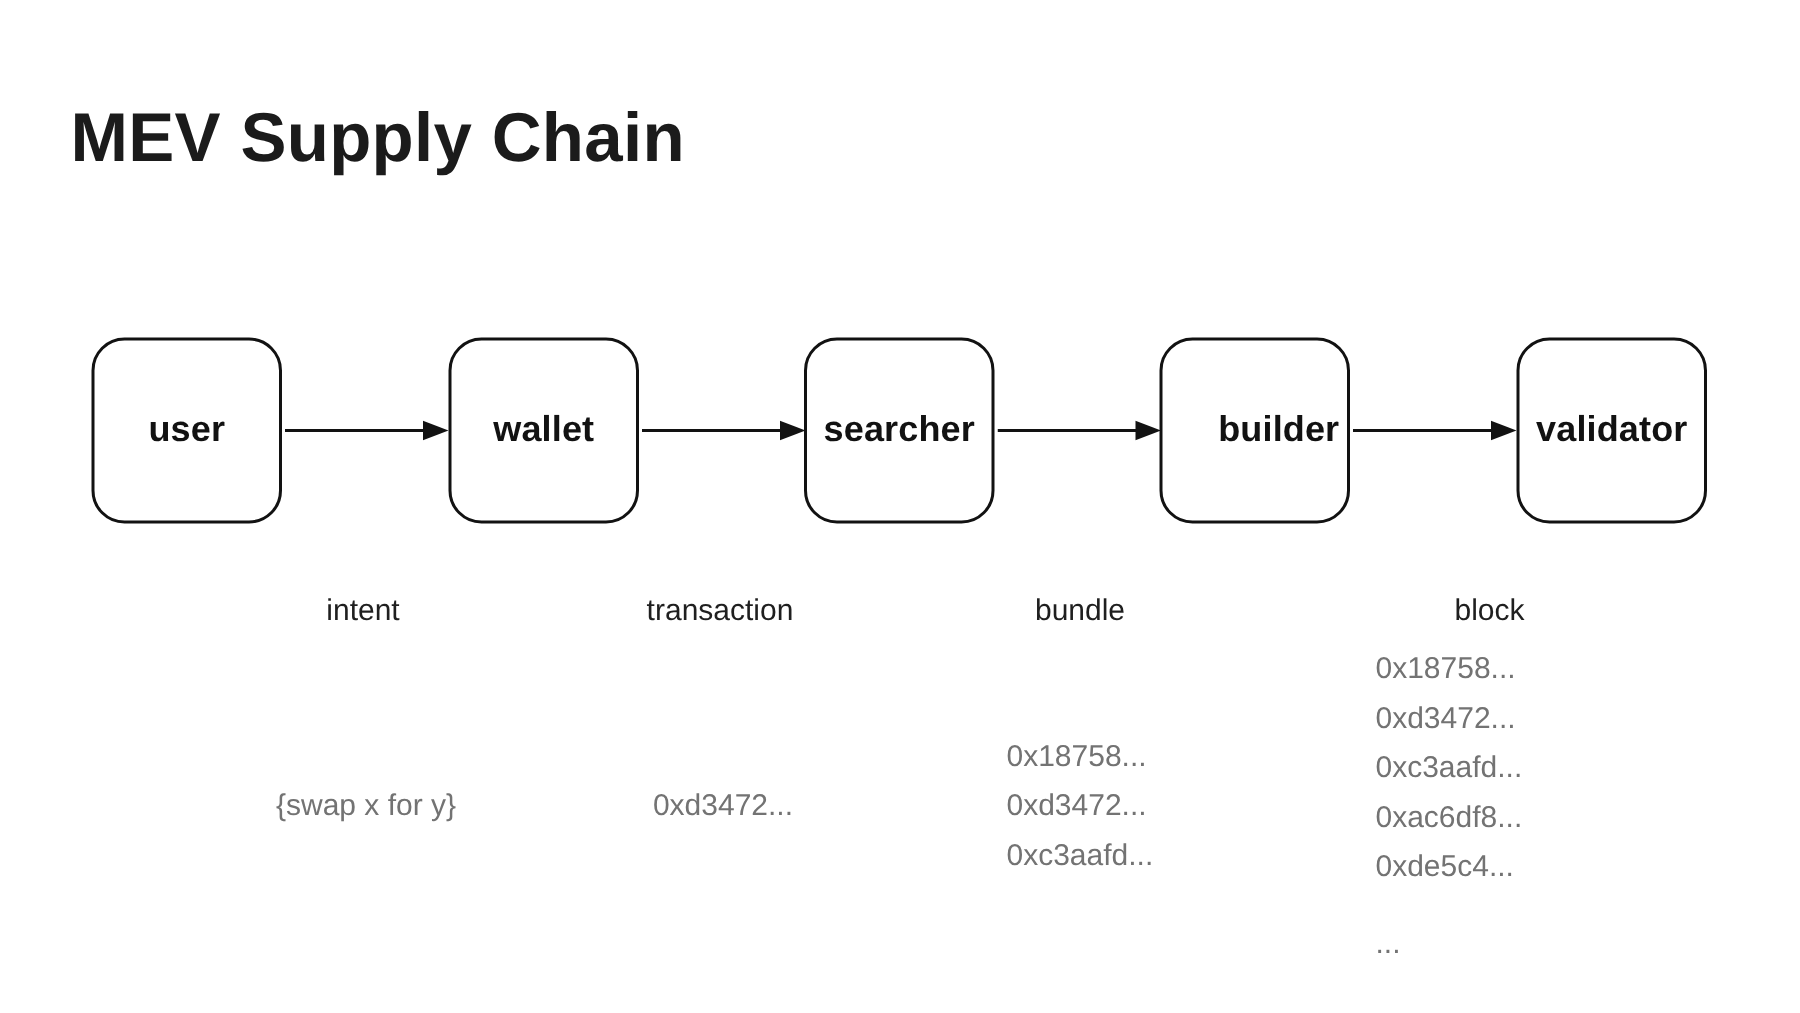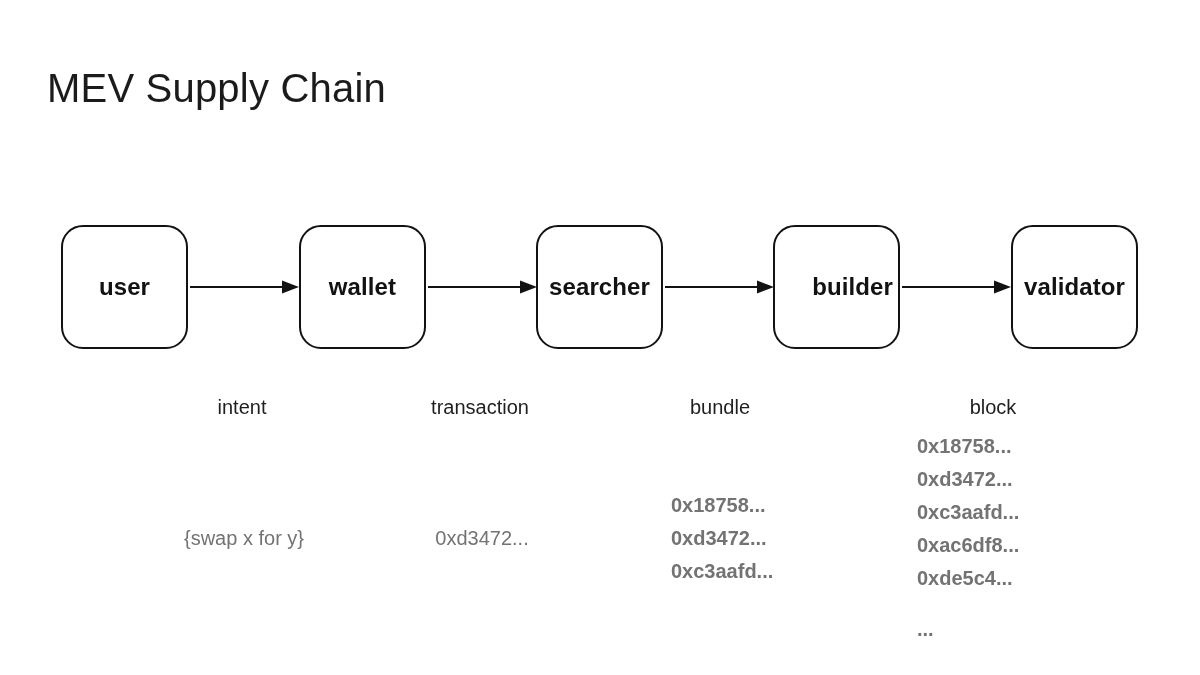--- a/index.html
+++ b/index.html
@@ -20,22 +20,22 @@
     position: relative;
     width: 1200px;
     height: 675px;
   }
 
   
   #page-title {
     position: absolute;
     left: 47px;
     top: 66px;
-    font-size: 40px;
-    font-weight: 400;
+    font-size: 46px;
+    font-weight: 700;
     color: #1b1b1b;
     letter-spacing: 0.2px;
     line-height: 1.1;
     white-space: nowrap;
   }
 
   
   #flow-row {
     position: absolute;
     left: 0;
@@ -96,21 +96,20 @@
     color: #737373;
     line-height: 33px;
     white-space: nowrap;
   }
   .payload.centered {
     width: 240px;
     text-align: center;
   }
   .payload.listed {
     text-align: left;
-    font-weight: bold;
   }
   .payload .hash-line { display: block; }
   .payload .hash-line.ellipsis { margin-top: 18px; }
 </style>
 </head>
 <body>
 
 <div id="canvas">
 
   <div id="page-title">MEV Supply Chain</div>

